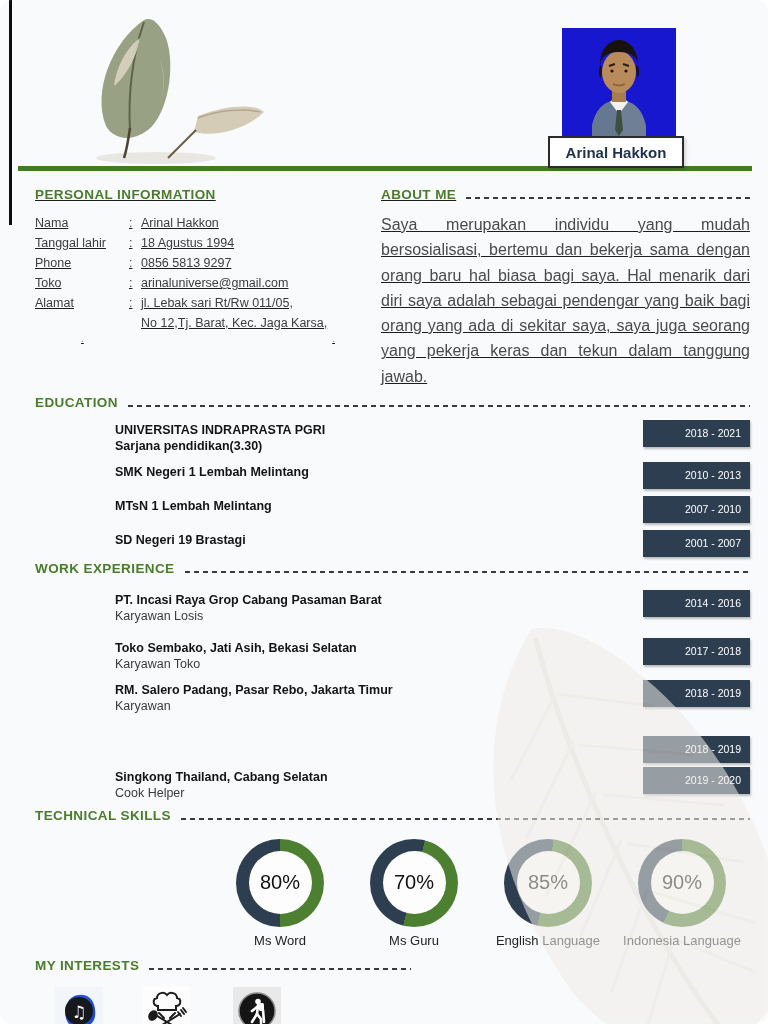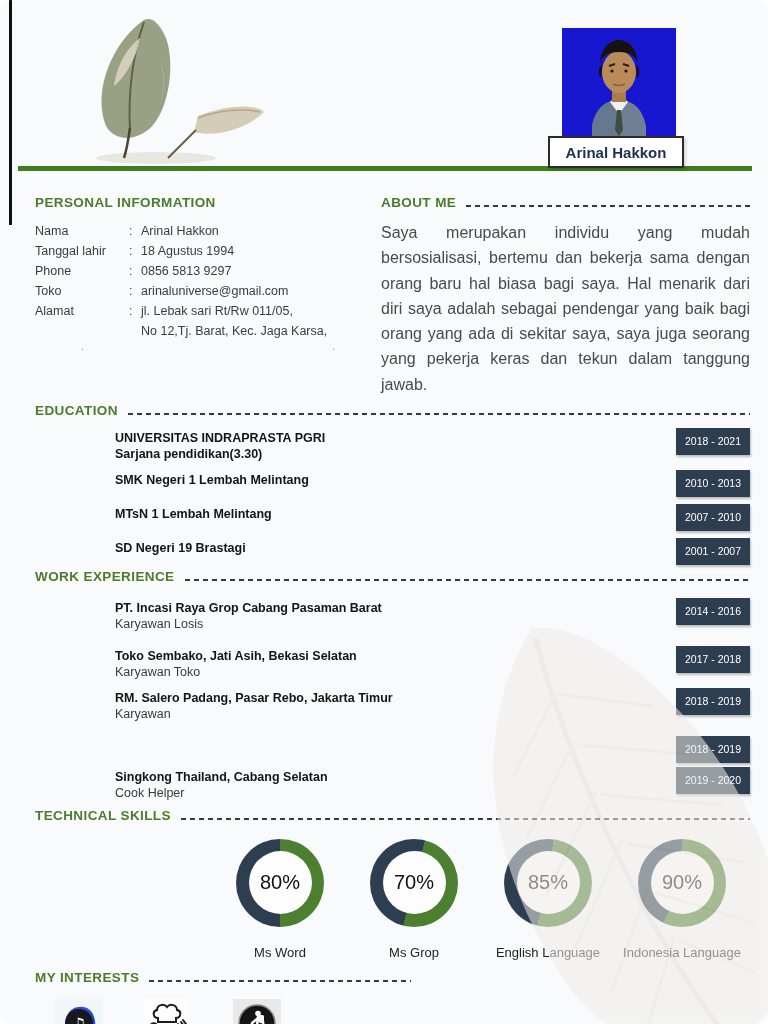--- a/index.html
+++ b/index.html
@@ -14,46 +14,46 @@
   .name-plate{position:absolute;right:84px;top:136px;width:132px;height:28px;background:#ffffff;
       border:2px solid #2b2b2b;display:flex;align-items:center;justify-content:center;
       font-weight:bold;font-size:15px;color:#1f3050;box-shadow:2px 2px 3px rgba(0,0,0,.15);}
   .divider{margin:0 16px 0 18px;height:5px;background:#3f7d21;}
   .content{padding:0 18px 0 35px;}
   .sec-head{display:flex;align-items:flex-end;margin:0;}
   .sec-title{font-size:13.5px;font-weight:bold;color:#4b7c2b;letter-spacing:.4px;white-space:nowrap;}
   .dotline{flex:1;height:2px;margin-left:10px;margin-bottom:3px;
       background-image:repeating-linear-gradient(to right,#3a3a3a 0 5px,transparent 5px 9px);}
   .dotline.short{flex:0 0 262px;}
-  .cols{display:flex;margin-top:24px;}
+  .cols{display:flex;margin-top:16px;text-decoration:underline;}
   .col-left{width:346px;}
   .col-right{flex:1;}
   .pi-rows{margin-top:11px;font-size:12.5px;color:#3c3c3c;}
   .pi-row{display:flex;line-height:20px;}
   .pi-label{width:94px;}
   .pi-colon{width:12px;}
   .remnants{display:flex;justify-content:space-between;width:300px;color:#9a9a9a;
       font-size:10px;line-height:12px;padding-left:46px;box-sizing:border-box;}
   .about-text{margin-top:10px;font-size:16px;line-height:1.58;color:#4a4a4a;
       text-align:justify;text-justify:inter-word;}
   .entry-list{margin-top:10px;}
   .entry{display:flex;align-items:flex-start;padding-left:80px;margin-bottom:7px;}
   .entry-text{padding-top:2px;}
   .entry-title{font-size:12.5px;font-weight:bold;color:#141414;line-height:16px;}
   .entry-sub{font-size:12.5px;color:#3a3a3a;line-height:17px;}
   .entry-sub.bold{font-weight:bold;color:#141414;}
   .badge{margin-left:auto;width:74px;height:27px;background:#2d3e50;color:#ffffff;
       font-size:10.5px;display:flex;align-items:center;justify-content:center;
-      box-shadow:1px 2px 2px rgba(0,0,0,.25);}
+      box-shadow:1px 2px 2px rgba(0,0,0,.25);padding-left:33px;}
   .skills-row{display:flex;gap:28px;padding-left:192px;margin-top:16px;}
   .skill{display:flex;flex-direction:column;align-items:center;width:106px;}
   .donut{width:88px;height:88px;border-radius:50%;display:flex;align-items:center;justify-content:center;}
   .hole{width:63px;height:63px;background:#fdfdfd;border-radius:50%;display:flex;
       align-items:center;justify-content:center;font-size:20px;color:#111;}
-  .skill-label{margin-top:18px;font-size:13px;color:#222;white-space:nowrap;}
+  .skill-label{margin-top:6px;font-size:13px;color:#222;white-space:nowrap;}
   .interests-row{display:flex;align-items:flex-start;gap:40px;margin-top:14px;padding-left:20px;}
   .interest{display:flex;flex-direction:column;align-items:center;}
   .tile{width:48px;height:48px;display:flex;align-items:center;justify-content:center;}
   .tile.music{background:#f2f5fa;}
   .tile.cooking{background:#fdfdfd;}
   .tile.traveling{background:#e9e9e9;}
   .interest-label{margin-top:6px;font-size:13px;color:#222;}
 </style>
 </head>
 <body>
@@ -222,21 +222,21 @@
           </div>
           <div class="badge">2014 - 2016</div>
         </div>
         <div class="entry" style="">
           <div class="entry-text">
             <div class="entry-title">Toko Sembako, Jati Asih, Bekasi Selatan</div>
             <div class="entry-sub">Karyawan Toko</div>
           </div>
           <div class="badge">2017 - 2018</div>
         </div>
-        <div class="entry" style="margin-bottom:13px;">
+        <div class="entry" style="margin-bottom:21px;">
           <div class="entry-text">
             <div class="entry-title">RM. Salero Padang, Pasar Rebo, Jakarta Timur</div>
             <div class="entry-sub">Karyawan</div>
           </div>
           <div class="badge">2018 - 2019</div>
         </div>
         <div class="entry" style="margin-bottom:4px;">
           <div class="badge">2018 - 2019</div>
         </div>
         <div class="entry" style="margin-bottom:0;">
@@ -262,21 +262,21 @@
               </div>
           </div>
           <div class="skill-label">Ms Word</div>
         </div>
         <div class="skill">
           <div class="donut" style="background: conic-gradient(rgb(44, 62, 80) 0%, rgb(44, 62, 80) 4%, rgb(77, 127, 49) 4%, rgb(77, 127, 49) 54%, rgb(44, 62, 80) 54%, rgb(44, 62, 80) 100%);">
             <div class="hole">
                 <span>70%</span>
               </div>
           </div>
-          <div class="skill-label">Ms Grop</div>
+          <div class="skill-label">Ms Guru</div>
         </div>
         <div class="skill">
           <div class="donut" style="background: conic-gradient(rgb(44, 62, 80) 0%, rgb(44, 62, 80) 2%, rgb(77, 127, 49) 2%, rgb(77, 127, 49) 54%, rgb(44, 62, 80) 54%, rgb(44, 62, 80) 100%);">
             <div class="hole">
                 <span>85%</span>
               </div>
           </div>
           <div class="skill-label">English Language</div>
         </div>
         <div class="skill">

